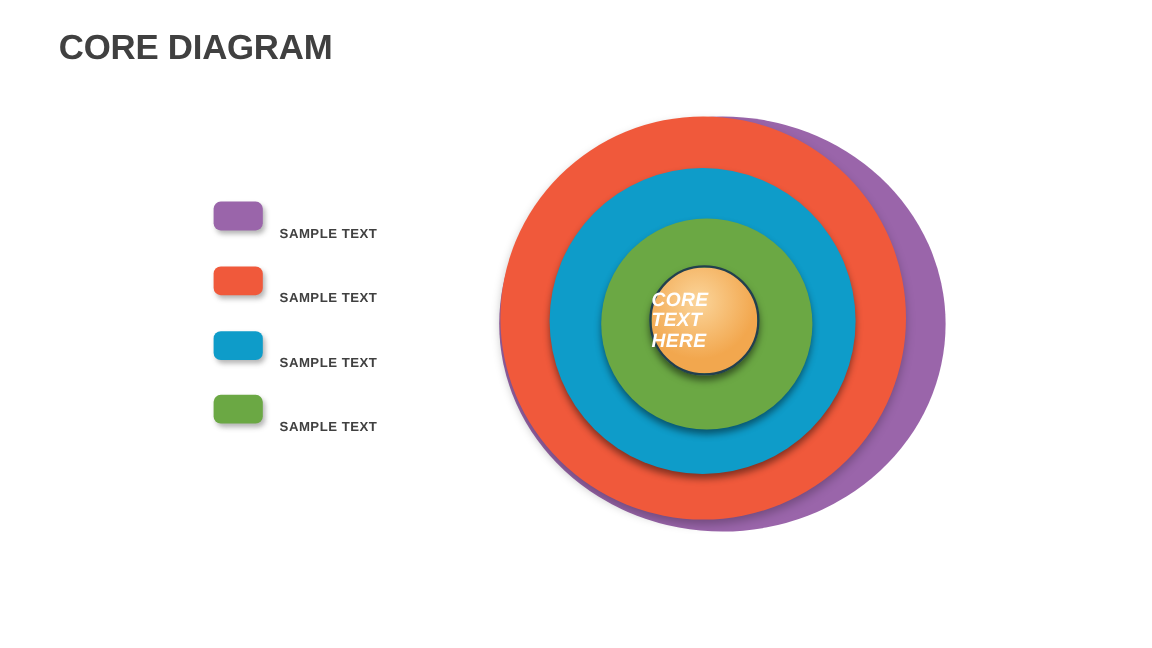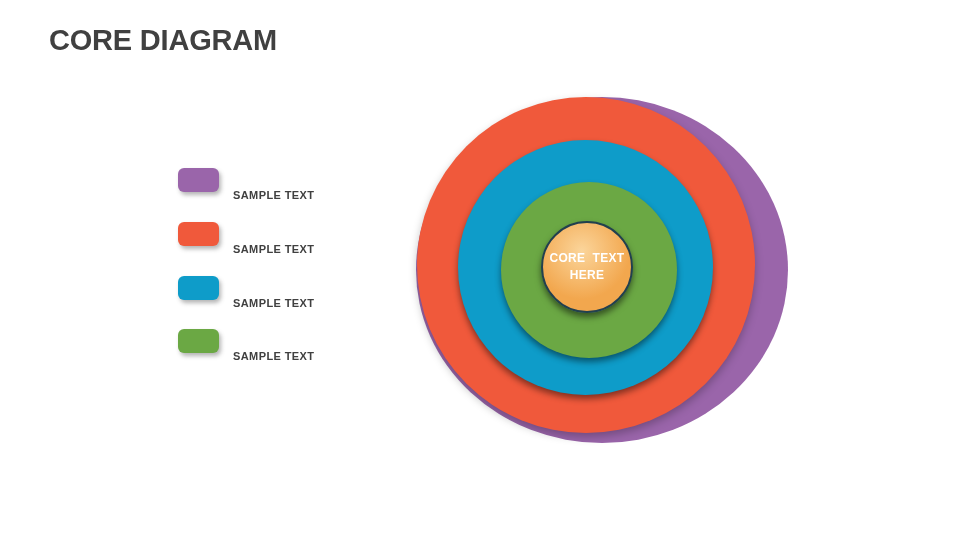--- a/index.html
+++ b/index.html
@@ -78,27 +78,28 @@
     background: radial-gradient(circle at 44% 32%,
                 var(--core-highlight) 0%,
                 var(--core-base) 62%);
     border: 2px solid var(--core-border);
     box-shadow: 0 4px 6px rgba(0,0,0,0.5);
     display: flex;
     align-items: center;
     justify-content: center;
   }
   .core-text {
-    font-size: 12px;
+    font-size: 16px;
     font-weight: bold;
     line-height: 17px;
     letter-spacing: 0.3px;
     color: var(--core-text, #fff);
-    text-align: center;
+    text-align: left;
     white-space: pre-wrap;
+    font-style: italic;
   }
 </style>
 </head>
 <body>
 
 <div class="slide">
 
   <h1 class="title">CORE DIAGRAM</h1>
 
   <div class="legend">

